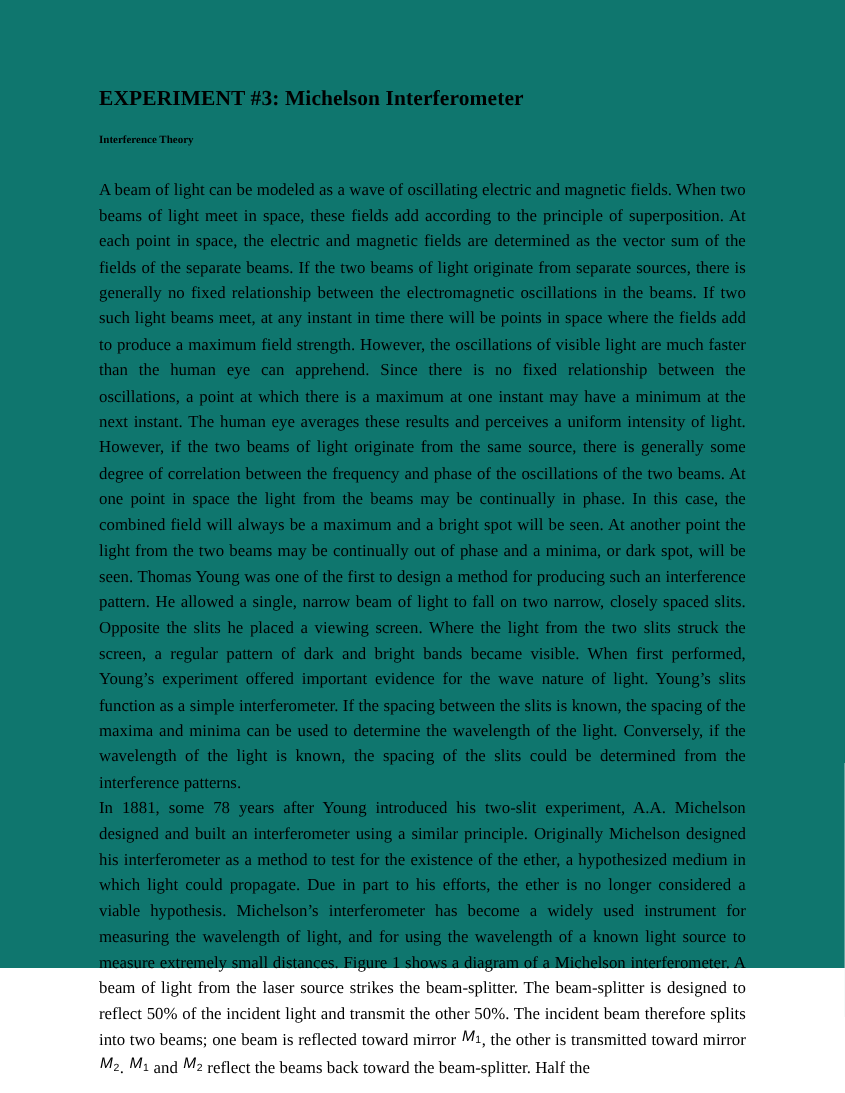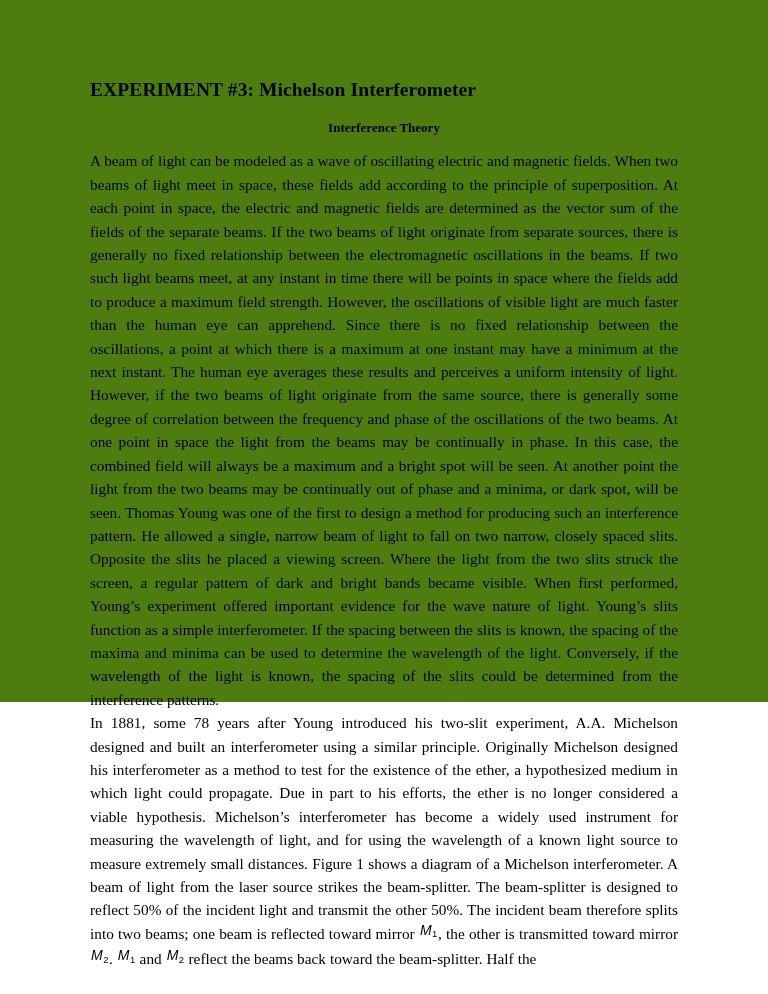--- a/index.html
+++ b/index.html
@@ -11,47 +11,47 @@
   body {
     width: 768px;
     height: 994px;
     font-family: "Liberation Serif", "DejaVu Serif", serif;
     color: #000000;
     -webkit-font-smoothing: antialiased;
   }
   .page {
     position: relative;
     width: 768px;
-    height: 702px;
-    background: #4d7c0f;
+    height: 880px;
+    background: #0f766e;
     box-sizing: border-box;
   }
   .content {
     position: absolute;
     left: 90px;
     top: 78px;
     width: 588px;
   }
   .doc-title {
     font-size: 19.5px;
     font-weight: bold;
     line-height: 24px;
     margin: 0 0 0 0;
     letter-spacing: 0.1px;
     text-align: left;
   }
   .section-heading {
-    font-size: 13px;
+    font-size: 10px;
     font-weight: bold;
     line-height: 23.4px;
     margin: 14px 0 0 0;
-    text-align: center;
+    text-align: left;
   }
   .body-block {
-    margin-top: 10px;
+    margin-top: 22px;
   }
   p.body-text {
     font-size: 15.3px;
     line-height: 23.4px;
     text-align: justify;
     text-justify: inter-word;
     margin: 0;
     hyphens: none;
     word-spacing: 0.1px;
   }

